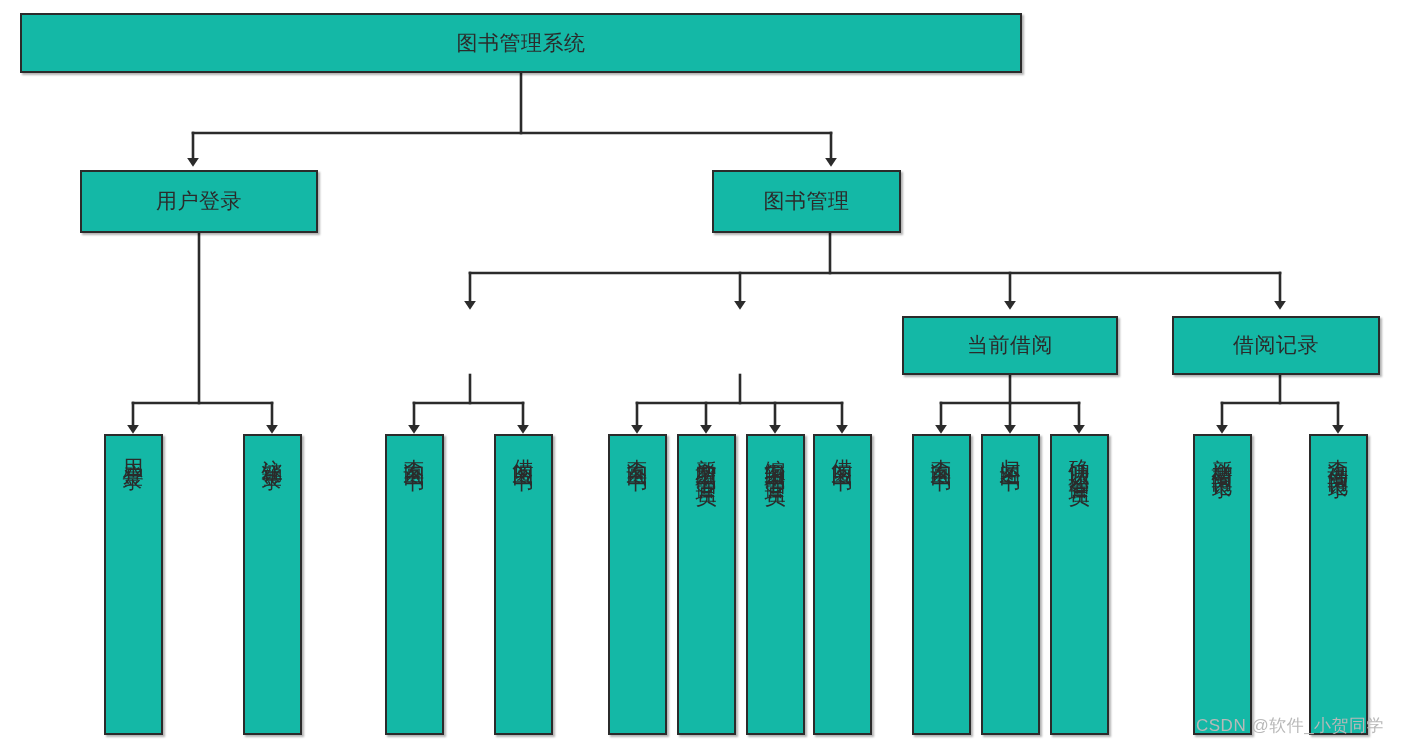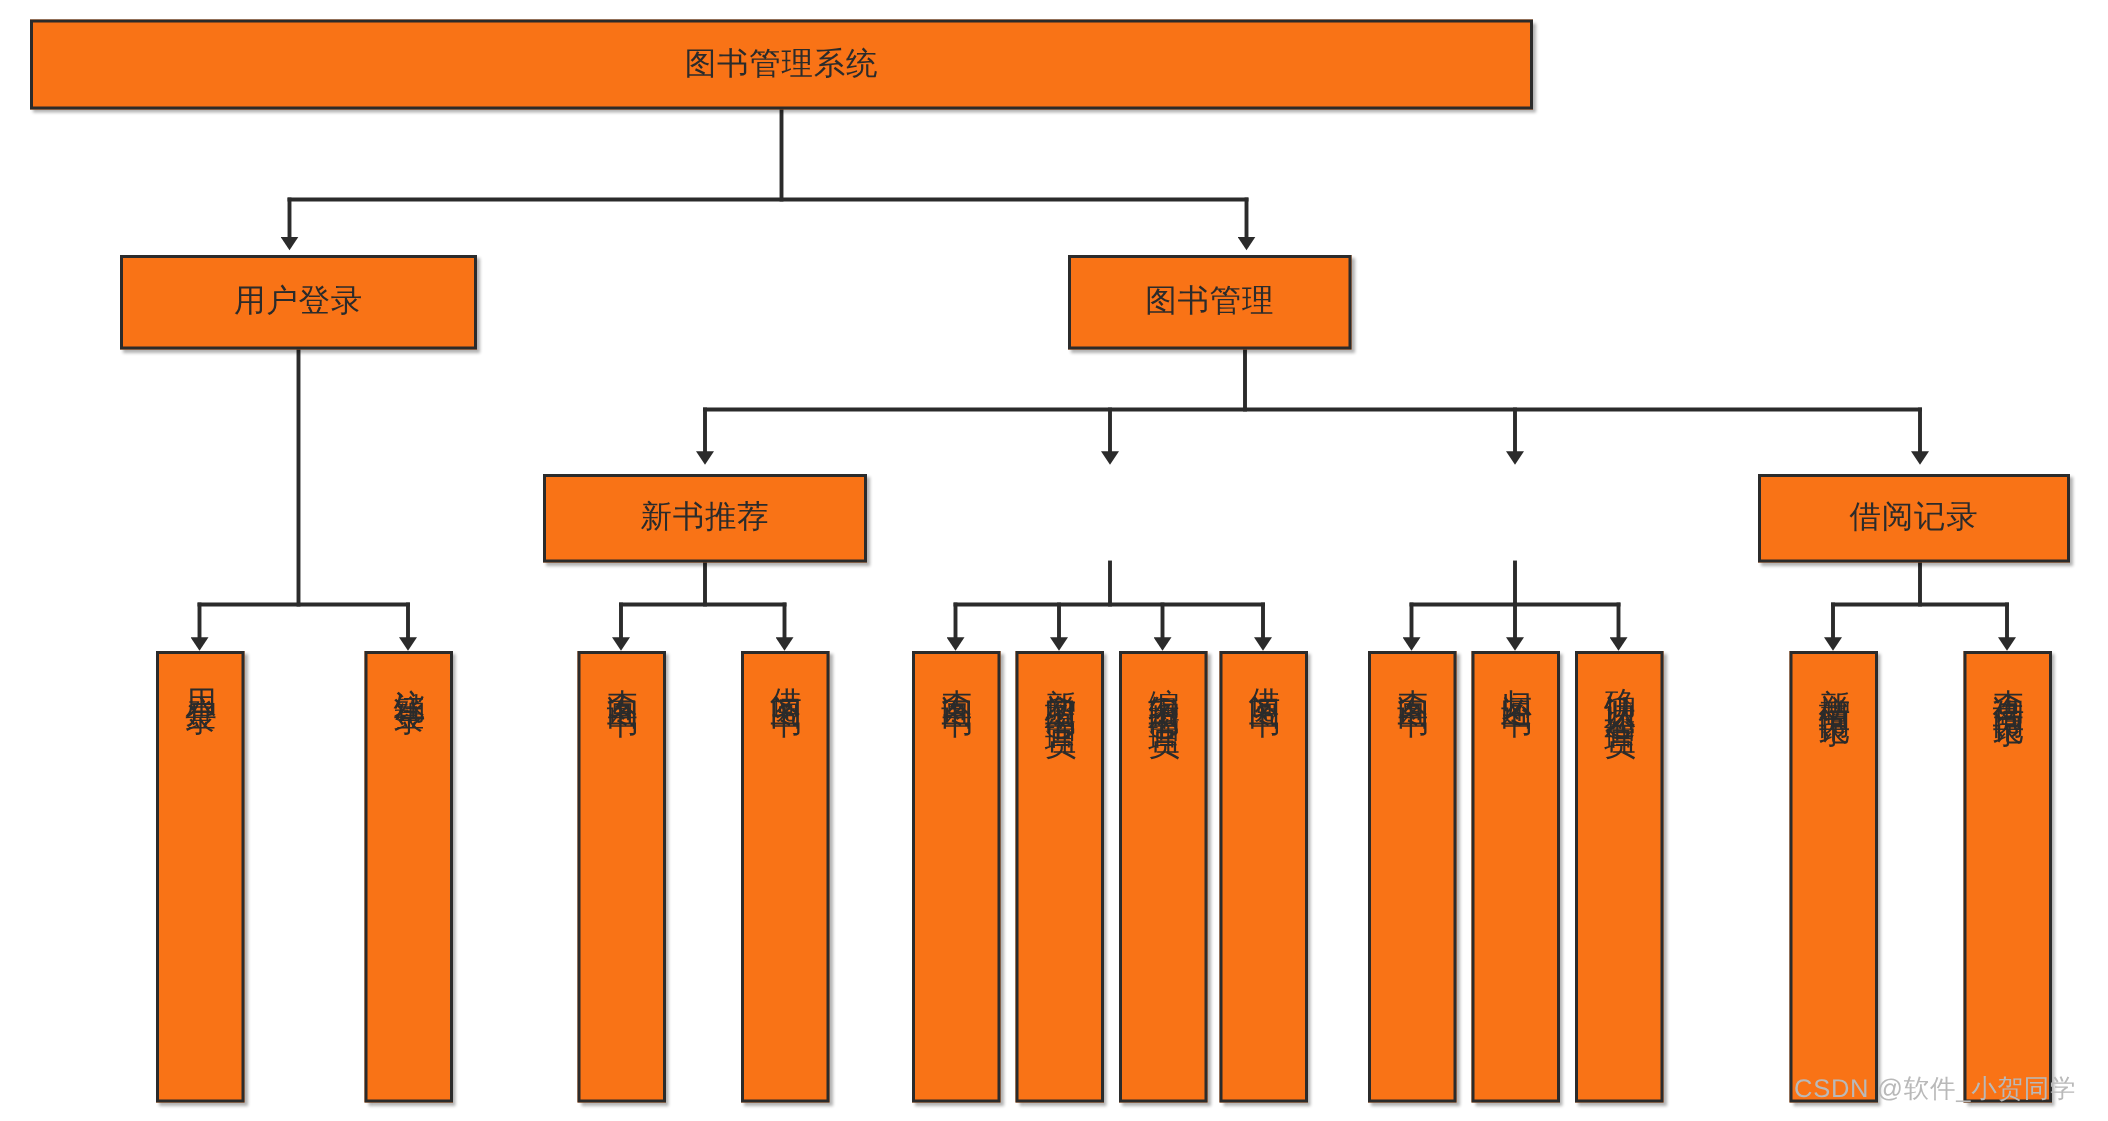--- a/index.html
+++ b/index.html
@@ -8,21 +8,21 @@
     background:#ffffff;
     font-family:"Liberation Sans","DejaVu Sans",sans-serif;
     overflow:hidden;
   }
   #stage{position:relative;width:1405px;height:747px;}
   svg#edges{position:absolute;left:0;top:0;width:1405px;height:747px;pointer-events:none;}
 
   .node{
     position:absolute;
     box-sizing:border-box;
-    background:#f97316;
+    background:#14b8a6;
     border:2.5px solid #2b2b2b;
     box-shadow:2px 2px 2px rgba(0,0,0,0.30);
     display:flex;
     align-items:center;
     justify-content:center;
     color:#2b2b2b;
   }
   .node .lbl{
     display:block;
     text-align:center;
@@ -117,25 +117,25 @@
   </div>
 
   <div class="node h" style="left:80px;top:170px;width:238px;height:63px;">
     <span class="lbl">用户登录</span>
   </div>
 
   <div class="node h" style="left:712px;top:170px;width:189px;height:63px;">
     <span class="lbl">图书管理</span>
   </div>
 
-  <div class="node h" style="left:362px;top:316px;width:216px;height:59px;">
-    <span class="lbl">新书推荐</span>
-  </div>
 
 
+  <div class="node h" style="left:902px;top:316px;width:216px;height:59px;">
+    <span class="lbl">当前借阅</span>
+  </div>
 
   <div class="node h" style="left:1172px;top:316px;width:208px;height:59px;">
     <span class="lbl">借阅记录</span>
   </div>
 
   <div class="node v" style="left:104px;top:434px;width:59px;height:301px;">
     <span class="lbl">用户登录</span>
   </div>
 
   <div class="node v" style="left:243px;top:434px;width:59px;height:301px;">

